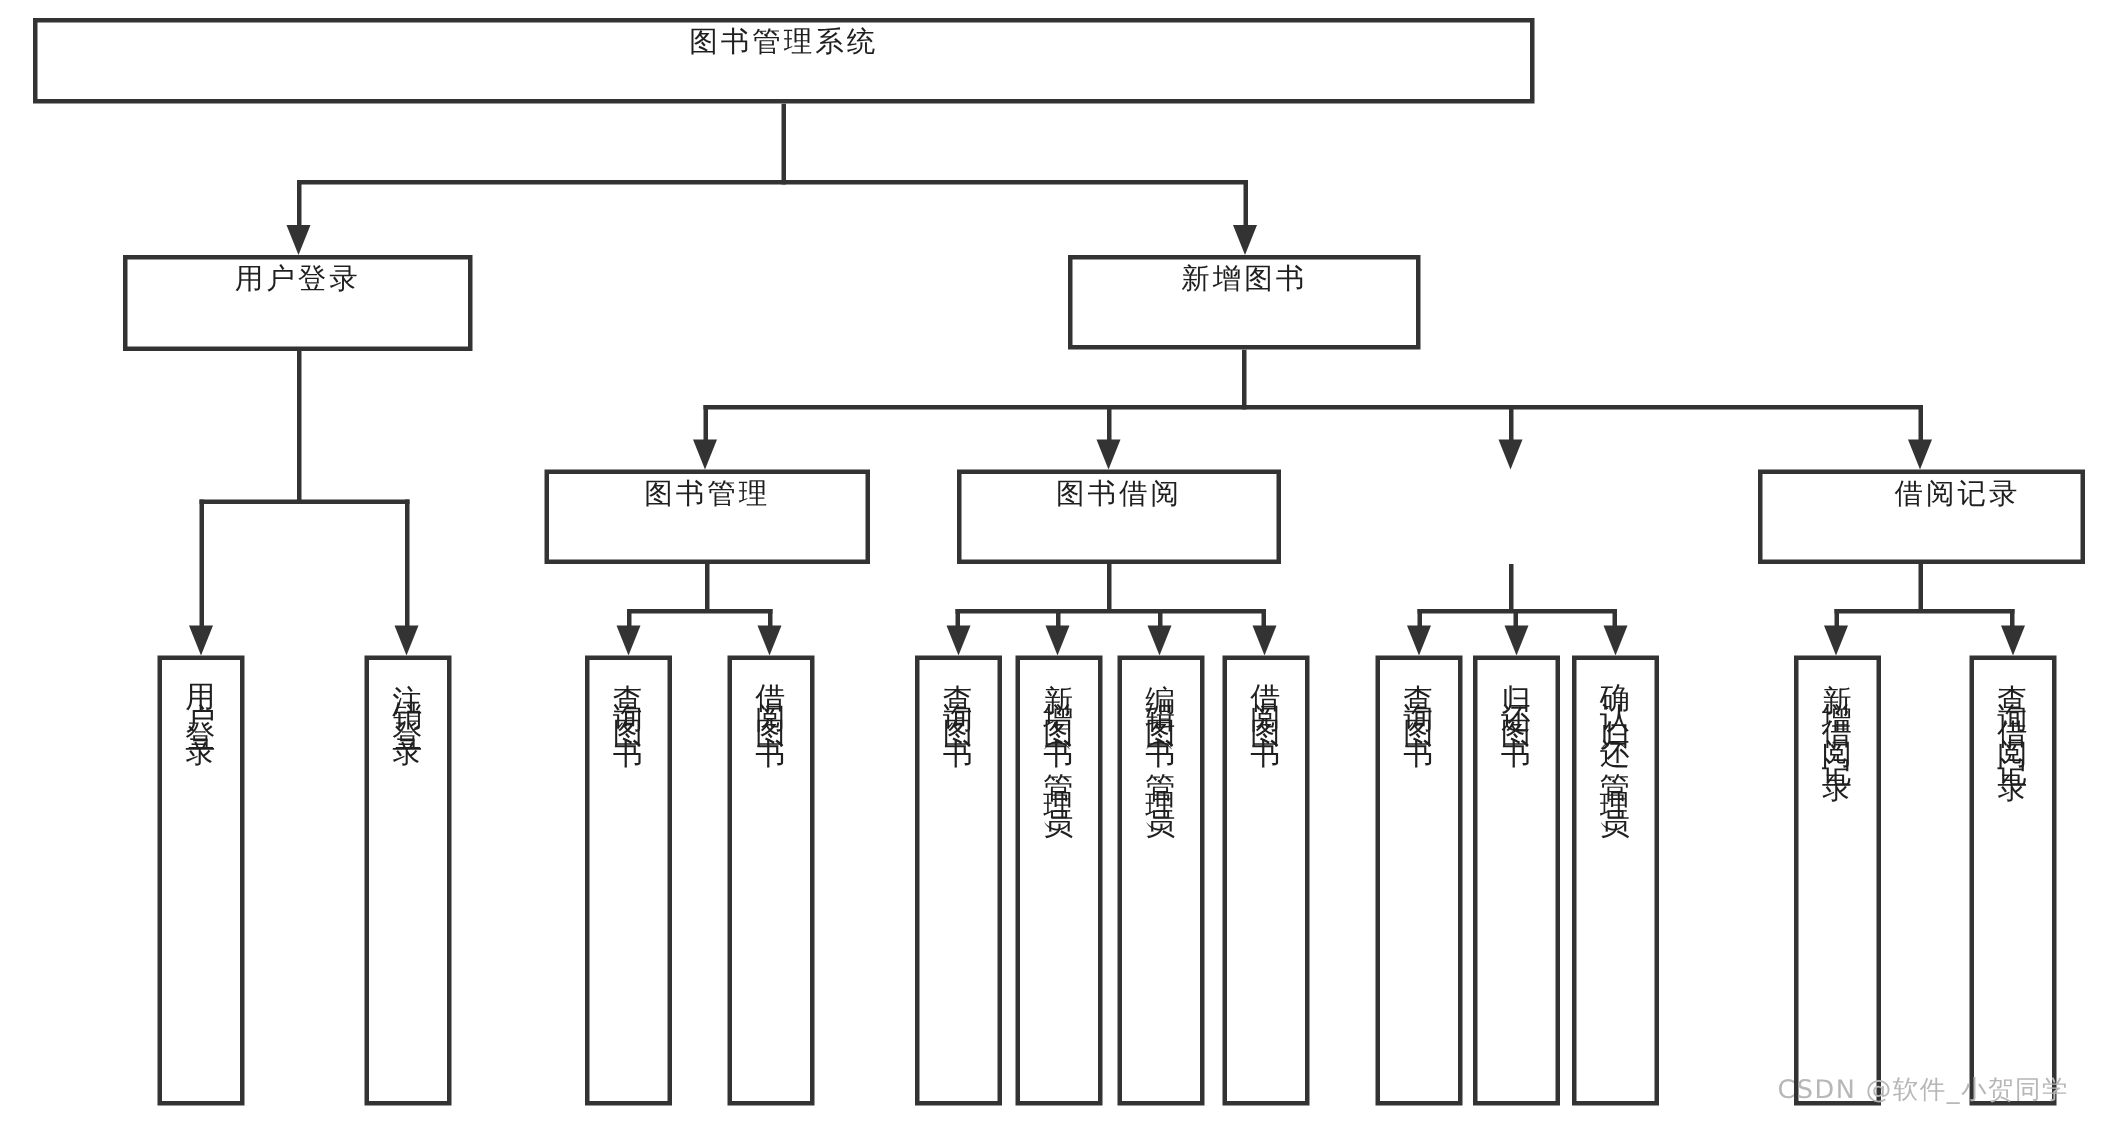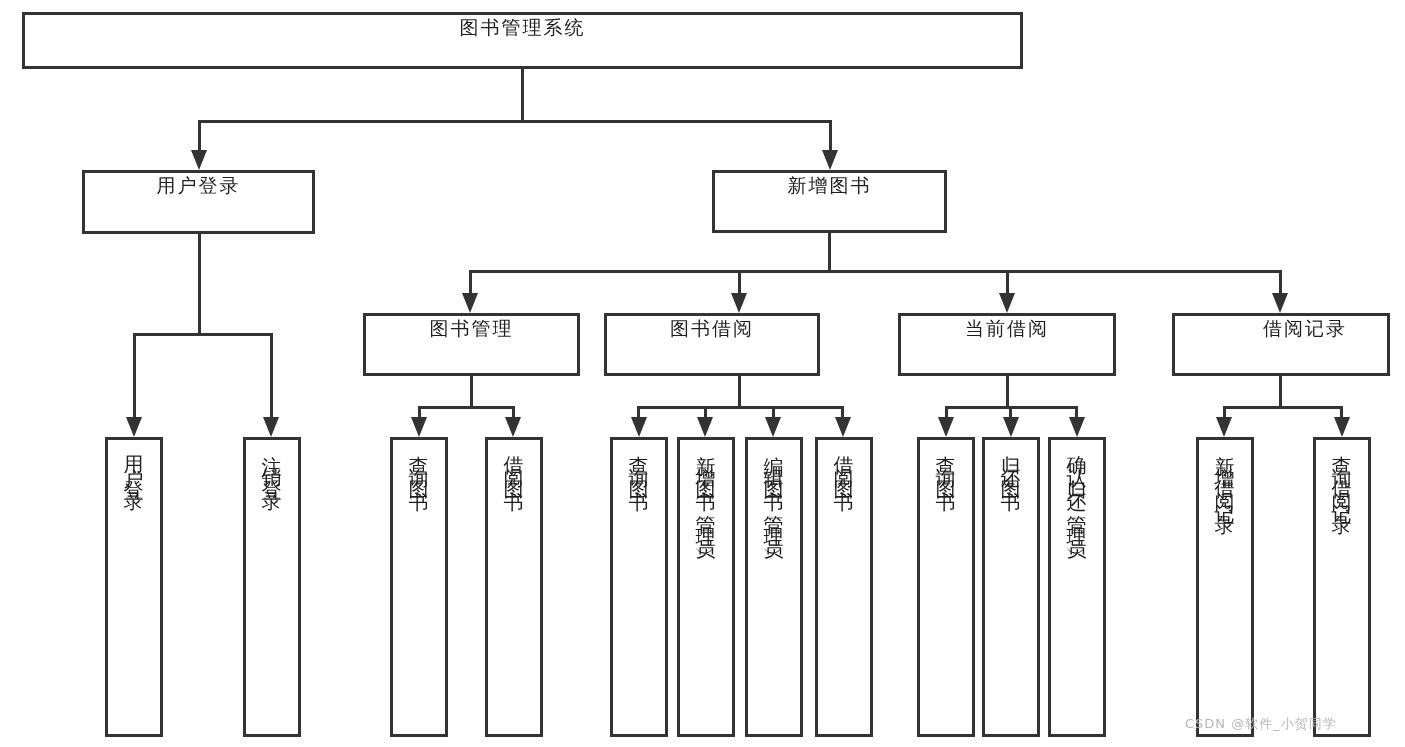--- a/index.html
+++ b/index.html
@@ -39,21 +39,21 @@
     font-size: 20px;
     letter-spacing: 12px;
     line-height: 1;
     white-space: normal;
   }
   
   .n-root    { left: 22px;   top: 12px;  width: 1001px; height: 57px; }
   .n-login   { left: 82px;   top: 170px; width: 233px;  height: 64px; }
   .n-mgmt    { left: 712px;  top: 170px; width: 235px;  height: 63px; }
   .n-rec     { left: 363px;  top: 313px; width: 217px;  height: 63px; }
-  .n-borrow  { left: 604px;  top: 313px; width: 216px;  height: 63px; }
+  .n-borrow  { left: 638px;  top: 313px; width: 216px;  height: 63px; }
   .n-current { left: 898px;  top: 313px; width: 218px;  height: 63px; }
   .n-records { left: 1172px; top: 313px; width: 218px;  height: 63px; padding-left: 48px; }
   
   .leaf { top: 437px; width: 58px; height: 300px; }
   .lf1  { left: 105px; }
   .lf2  { left: 243px; }
   .lf3  { left: 390px; }
   .lf4  { left: 485px; }
   .lf5  { left: 610px; }
   .lf6  { left: 677px; }
@@ -137,21 +137,21 @@
   .ch7  { left: 1223px; top: 406px; width: 120px; }
   .cv25 { left: 1223px; top: 406px; height: 14px; }
   .cv26 { left: 1340px; top: 406px; height: 14px; }
   .a18  { left: 1216px; top: 417px; }
   .a19  { left: 1334px; top: 417px; }
   
   .watermark {
     position: absolute;
     left: 1185px;
     top: 715px;
-    font-size: 13px;
+    font-size: 17px;
     letter-spacing: 1px;
     color: var(--wm, #b7b7b7);
     z-index: 10;
     white-space: nowrap;
   }
 </style>
 </head>
 <body>
 
 <div id="canvas" style="--line: #333333; --text: #1f1f1f; --bg: #ffffff; --wm: #b7b7b7;">
@@ -165,23 +165,20 @@
   </div>
   <div class="box n-mgmt">
     <span>新增图书</span>
   </div>
 
   <div class="box n-rec">
     <span>图书管理</span>
   </div>
   <div class="box n-borrow">
     <span>图书借阅</span>
-  </div>
-  <div class="box n-current">
-    <span>当前借阅</span>
   </div>
   <div class="box n-records">
     <span>借阅记录</span>
   </div>
 
   <div class="box leaf lf1">
     <span>用户登录</span>
   </div>
   <div class="box leaf lf2">
     <span>注销登录</span>

